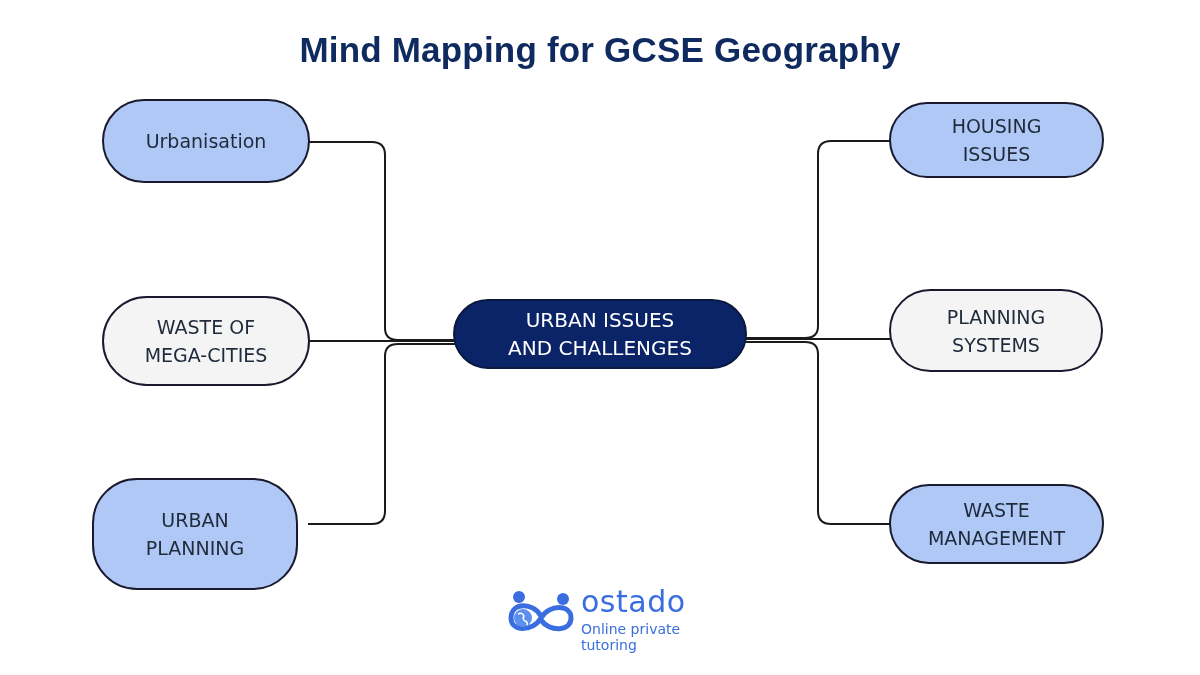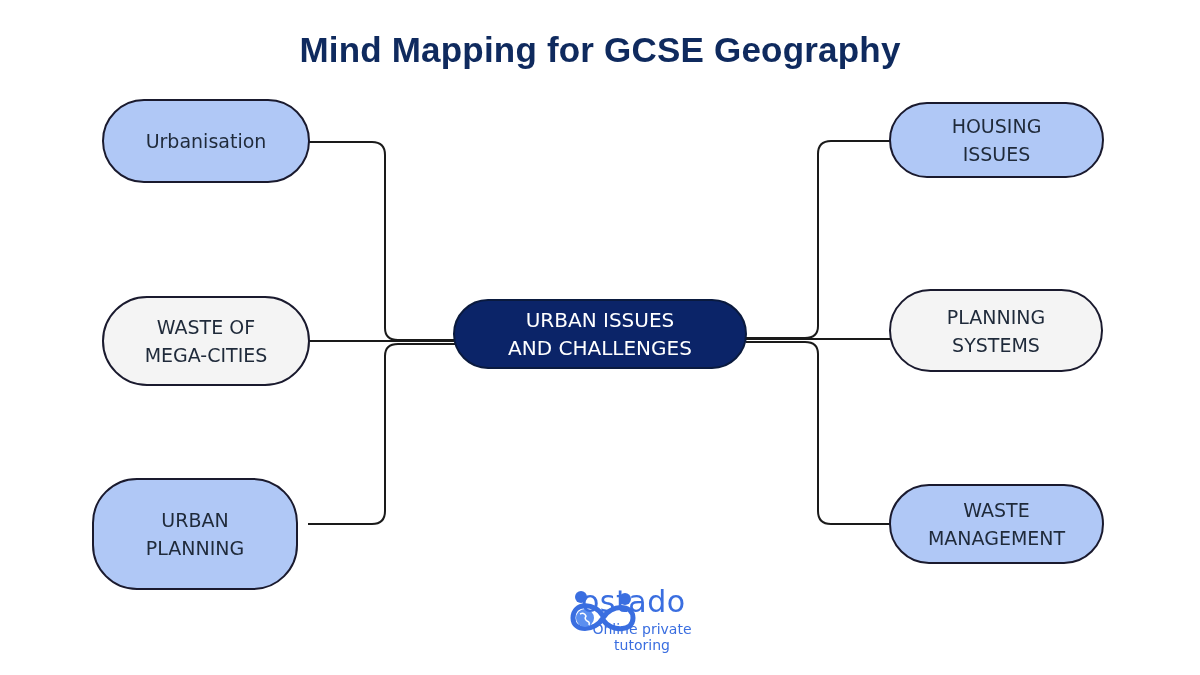--- a/index.html
+++ b/index.html
@@ -3,21 +3,21 @@
 <meta charset="utf-8">
 <style>
   html, body { margin:0; padding:0; }
   body { width:1200px; height:675px; background:#ffffff; position:relative; overflow:hidden; font-family:"DejaVu Sans", sans-serif; }
   .title { position:absolute; top:30px; left:0; width:1200px; text-align:center; font-family:"Liberation Sans", sans-serif; font-weight:bold; font-size:35px; color:#0f2a5e; letter-spacing:0.2px; }
   svg.lines { position:absolute; left:0; top:0; }
   .node { position:absolute; box-sizing:border-box; border:2px solid #1a1a2e; border-radius:45px; display:flex; align-items:center; justify-content:center; text-align:center; font-family:"DejaVu Sans", sans-serif; font-size:19px; line-height:28px; color:#1f2a3a; white-space:pre-line; }
   .blue { background:#b0c8f6; }
   .grey { background:#f4f4f4; }
   .center { background:#0b2468; color:#ffffff; border-color:#0a1a3e; font-size:20px; }
-  .logo { position:absolute; left:503px; top:588px; width:200px; height:50px;text-align:center; }
+  .logo { position:absolute; left:503px; top:588px; width:200px; height:50px; }
   .logo-word { position:absolute; left:78px; top:-4px; font-family:"DejaVu Sans", sans-serif; font-size:30px; color:#3a6ee0; letter-spacing:0.5px; }
   .logo-tag { position:absolute; left:78px; top:33px; font-family:"DejaVu Sans", sans-serif; font-size:14px; color:#3a6ee0; }
 </style>
 </head>
 <body>
 
 <div class="title">Mind Mapping for GCSE Geography</div>
 
 <svg class="lines" width="1200" height="675">
   <g fill="none" stroke="#1a1a1a" stroke-width="2">

